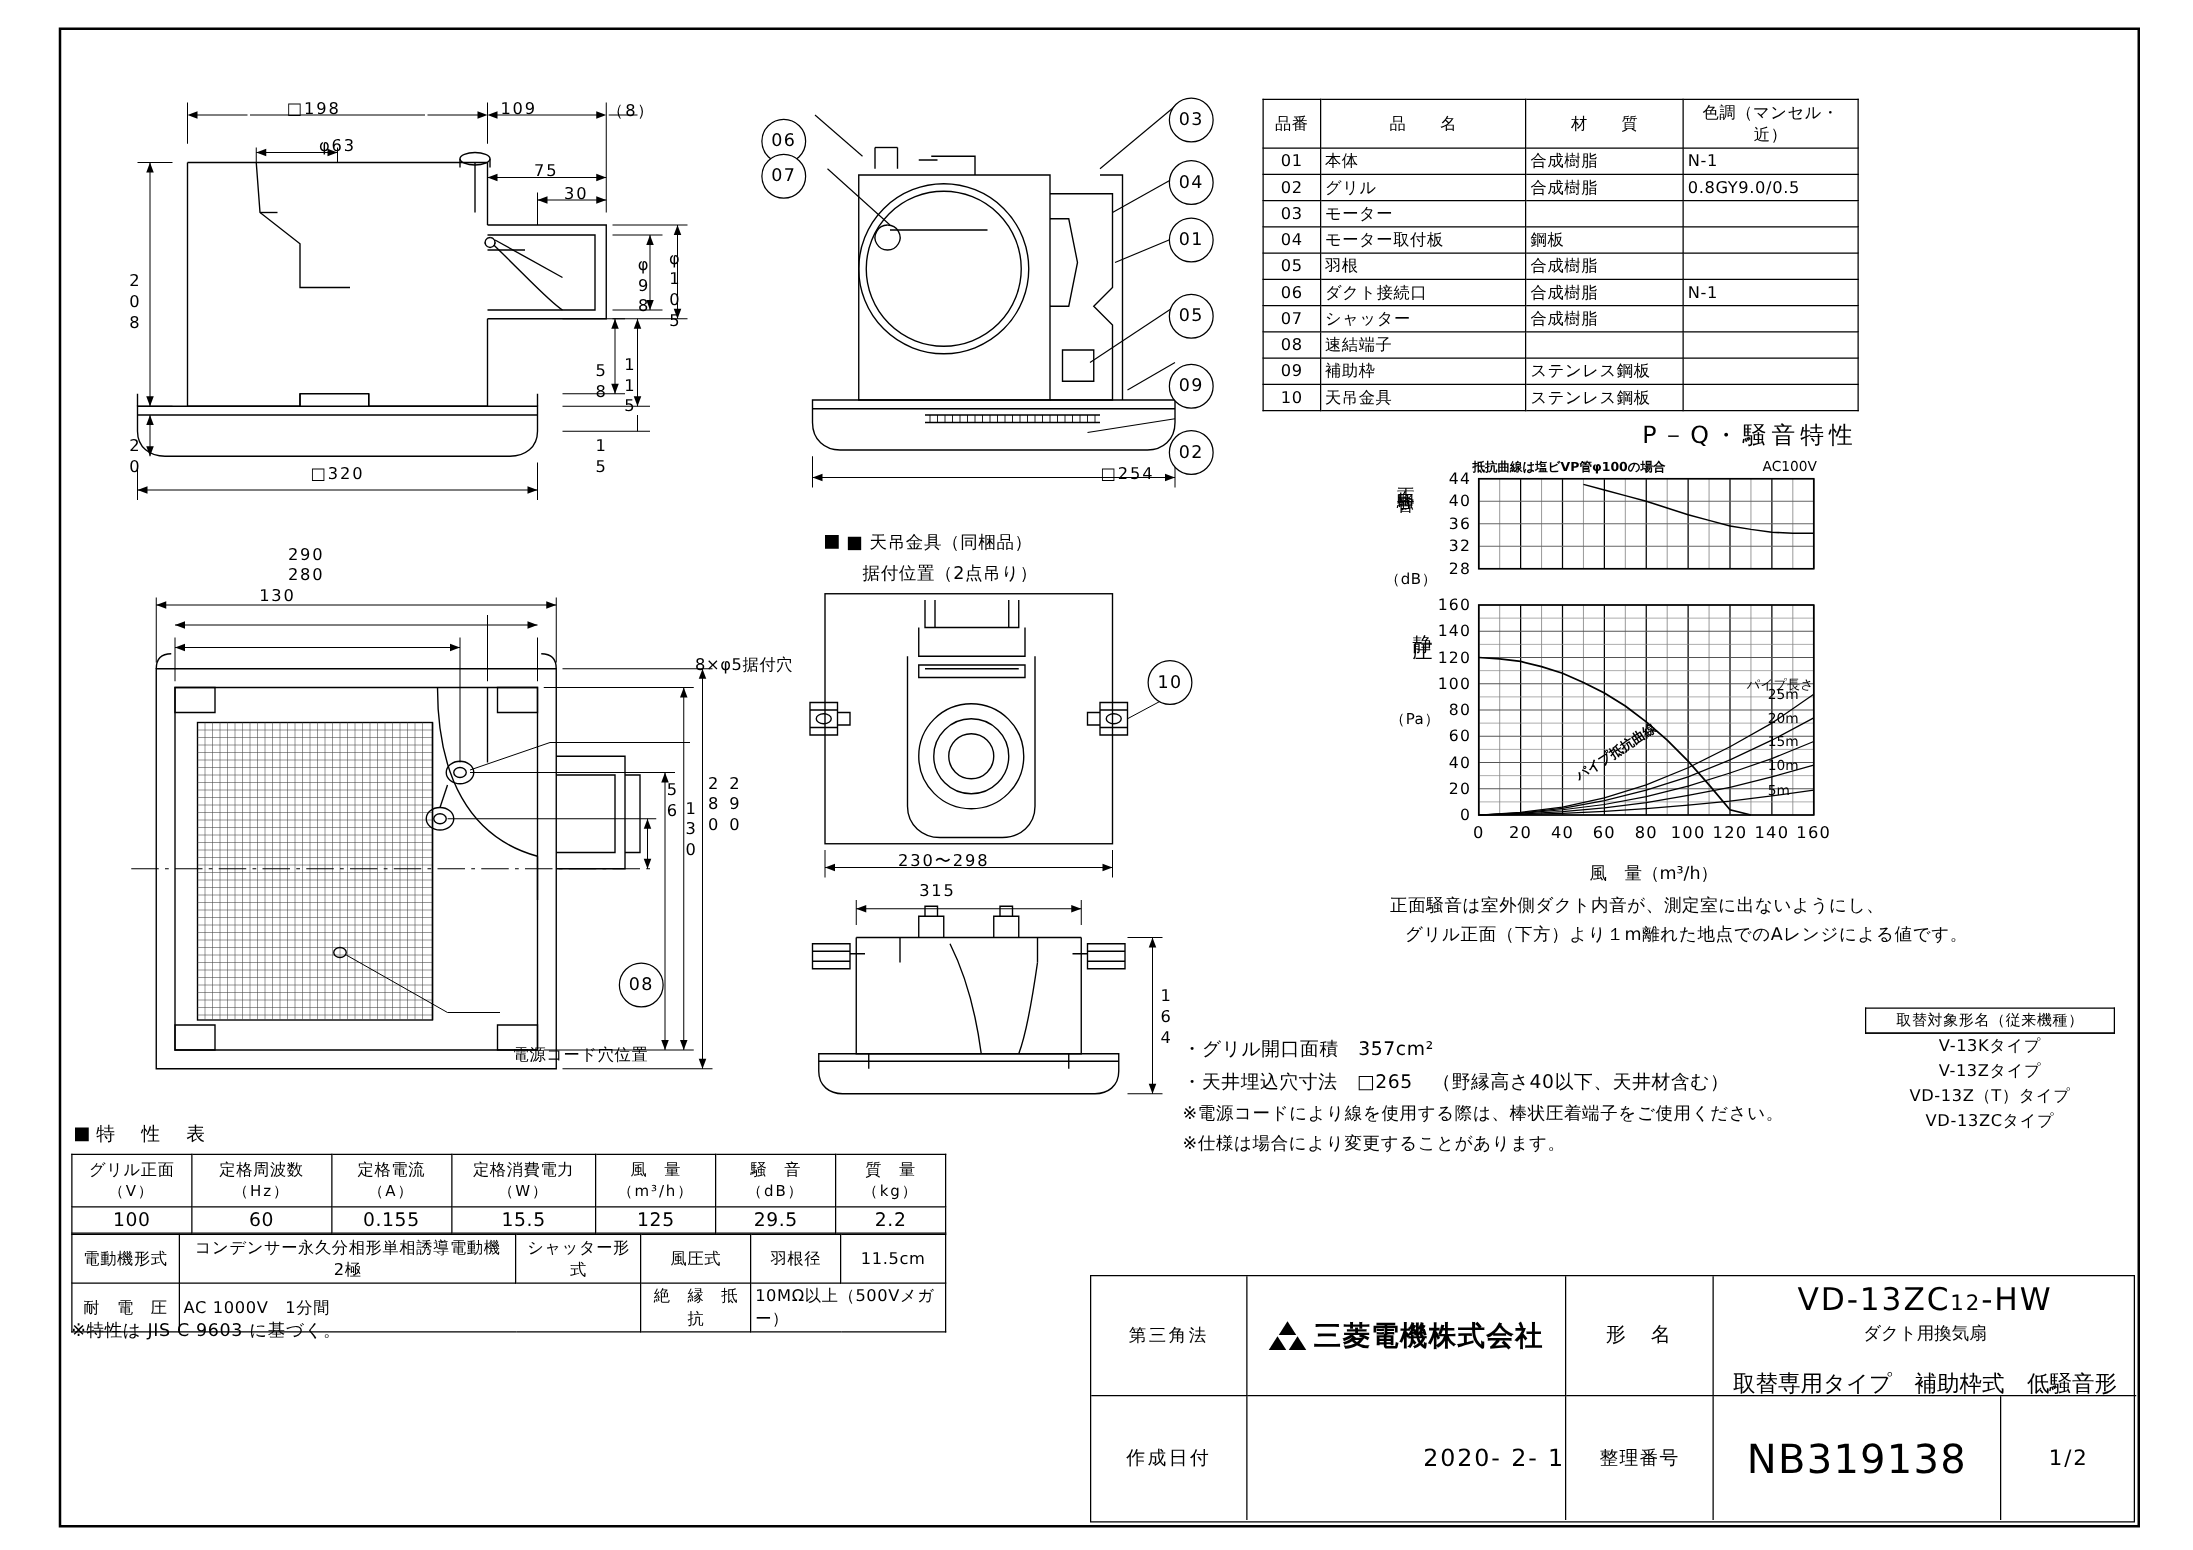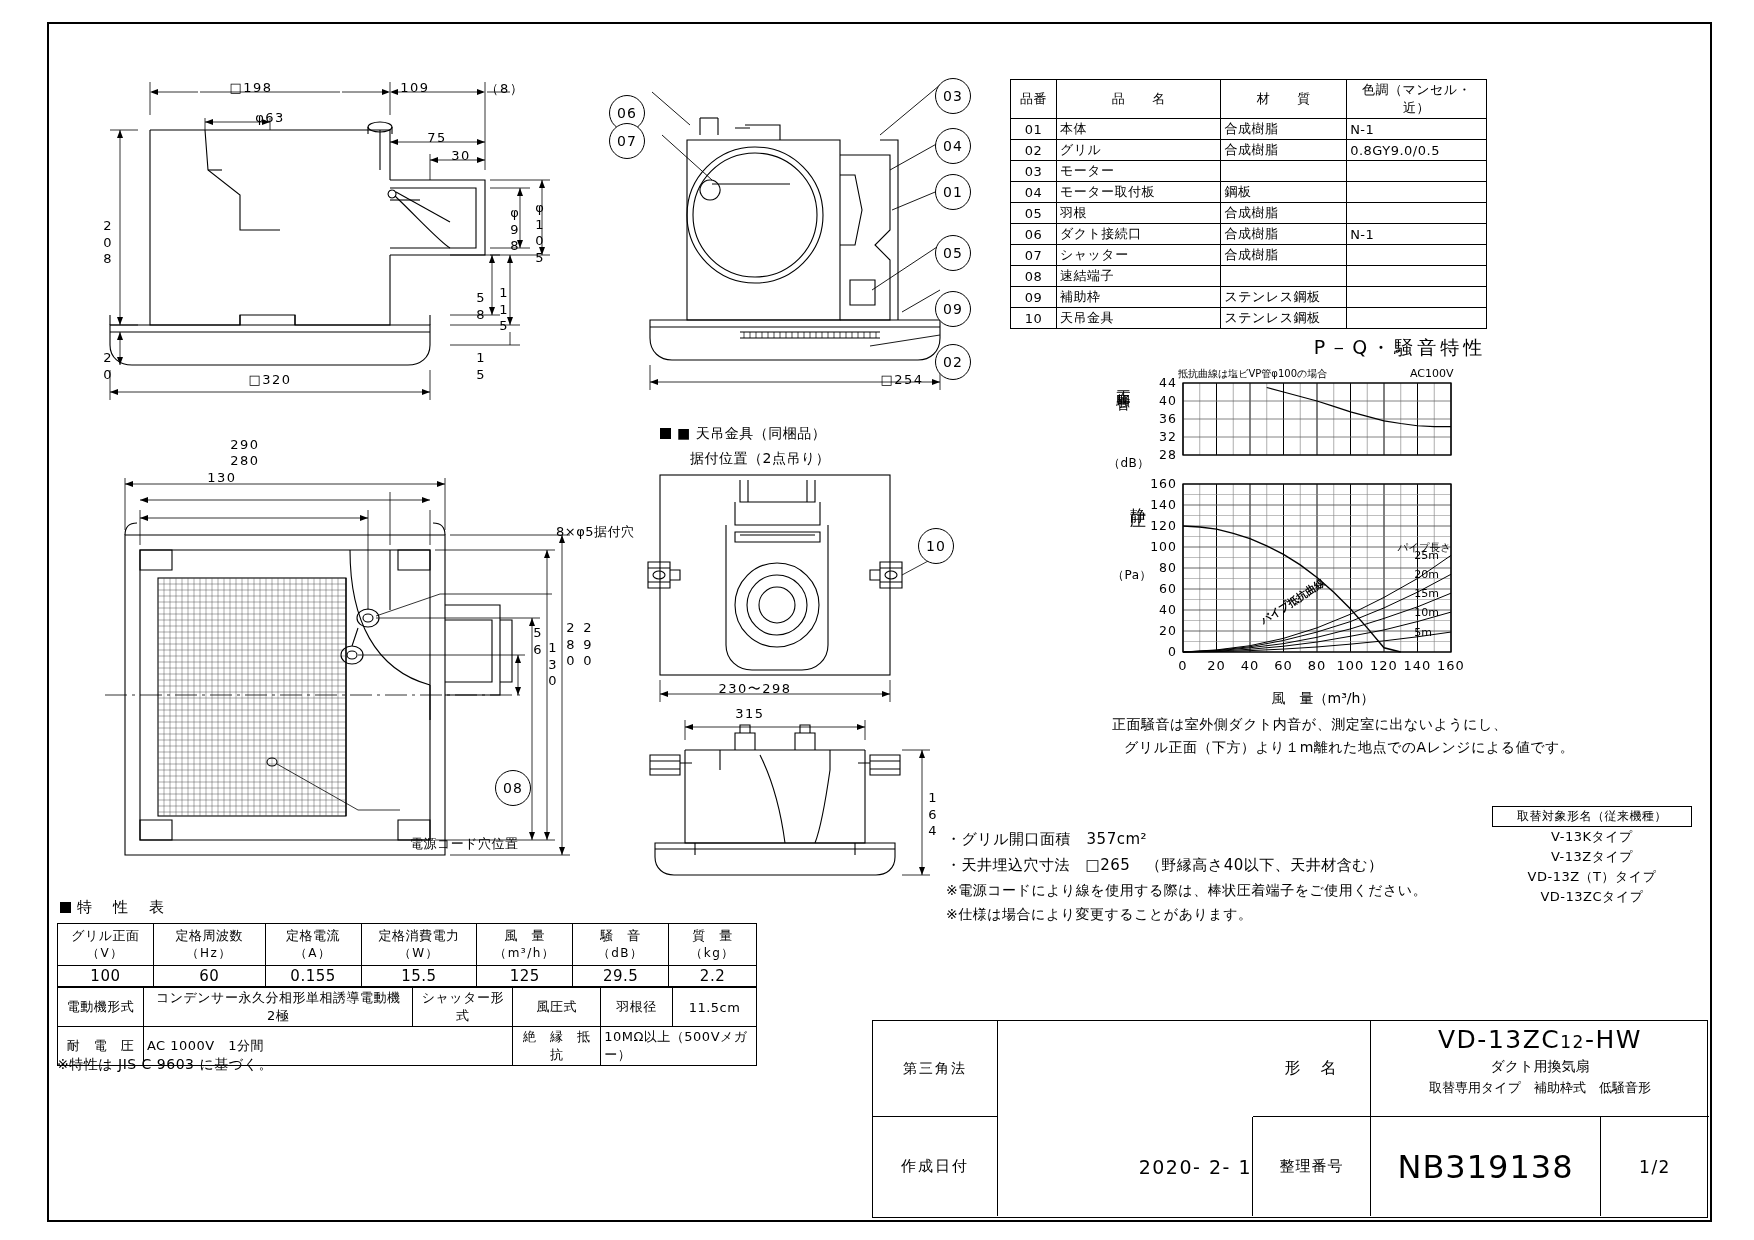--- a/index.html
+++ b/index.html
@@ -439,21 +439,21 @@
         <path d="M282 35 l-3 8 h6 z" fill="#000" stroke="none"></path>
         <path d="M282 160 l-3 -8 h6 z" fill="#000" stroke="none"></path>
       </g>
     </svg>
   </div>
   <div class="tc num" style="left:710px;top:706px;width:80px;">315</div>
   <div class="tc num vert" style="left:925px;top:790px;font-size:13px;">164</div>
 
   <div class="abs" style="left:1100px;top:335px;width:600px;">
     <div class="tc" style="left:150px;top:0px;width:300px;font-size:19px;letter-spacing:4px;">P－Q・騒音特性</div>
-    <div class="t" style="left:78px;top:32px;font-size:10px;font-weight:normal;letter-spacing:0;">抵抗曲線は塩ビVP管φ100の場合</div>
+    <div class="t" style="left:78px;top:32px;font-size:10px;font-weight:bold;letter-spacing:0;">抵抗曲線は塩ビVP管φ100の場合</div>
     <div class="t" style="left:310px;top:32px;font-size:11px;letter-spacing:0;">AC100V</div>
 
     <div class="t vert" style="left:15px;top:44px;font-size:14px;letter-spacing:2px;">正面騒音</div>
     <div class="t" style="left:8px;top:120px;font-size:12px;">（dB）</div>
     <svg id="noise-svg" width="290" height="90" style="position:absolute;left:75px;top:42px;">
         <line x1="8" y1="6" x2="8" y2="78" stroke="#000" stroke-width="1"></line>
         <line x1="24.75" y1="6" x2="24.75" y2="78" stroke="#777" stroke-width="0.6"></line>
         <line x1="41.5" y1="6" x2="41.5" y2="78" stroke="#000" stroke-width="1"></line>
         <line x1="58.25" y1="6" x2="58.25" y2="78" stroke="#777" stroke-width="0.6"></line>
         <line x1="75" y1="6" x2="75" y2="78" stroke="#000" stroke-width="1"></line>
@@ -654,29 +654,39 @@
       </tr>
     </tbody>
       </table>
   </div>
   <div class="t" style="left:57px;top:1056px;font-size:14px;">※特性は JIS C 9603 に基づく。</div>
 
   <div class="abs" style="left:872px;top:1020px;width:836px;height:198px;border:1.6px solid #000;box-sizing:border-box;">
     <div class="abs" style="left:0;top:0;width:125px;height:96px;border-right:1.6px solid #000;border-bottom:1.6px solid #000;box-sizing:border-box;display:flex;align-items:center;justify-content:center;">
       <span style="font-size:14px;letter-spacing:2px;">第三角法</span>
     </div>
+    <div class="abs" style="left:125px;top:0;width:255px;height:96px;border-right:1.6px solid #000;border-bottom:1.6px solid #000;box-sizing:border-box;display:flex;align-items:center;justify-content:center;">
+      <svg width="30" height="26" style="margin-right:6px;">
+        <g fill="#000">
+          <path d="M15 1 L22 12 L8 12 Z"></path>
+          <path d="M7 13 L14 24 L0 24 Z"></path>
+          <path d="M23 13 L30 24 L16 24 Z"></path>
+        </g>
+      </svg>
+      <span style="font-size:22px;font-weight:bold;letter-spacing:1px;">三菱電機株式会社</span>
+    </div>
     <div class="abs" style="left:380px;top:0;width:118px;height:96px;border-right:1.6px solid #000;border-bottom:1.6px solid #000;box-sizing:border-box;display:flex;align-items:center;justify-content:center;">
       <span style="font-size:16px;letter-spacing:2px;">形　名</span>
     </div>
     <div class="abs" style="left:498px;top:0;width:338px;height:96px;border-bottom:1.6px solid #000;box-sizing:border-box;text-align:center;padding-top:4px;">
       <div style="font-size:25px;letter-spacing:2px;">
         <span class="num">VD-13ZC</span><span class="num" style="font-size:17px;">12</span><span class="num">-HW</span>
       </div>
       <div style="font-size:14px;margin-top:4px;">ダクト用換気扇</div>
-      <div style="font-size:13px;margin-top:3px;font-family:Liberation Mono, monospace;">取替専用タイプ　補助枠式　低騒音形</div>
+      <div style="font-size:18px;margin-top:19px;font-family:Liberation Mono, monospace;">取替専用タイプ　補助枠式　低騒音形</div>
     </div>
 
     <div class="abs" style="left:0;top:96px;width:125px;height:99px;border-right:1.6px solid #000;box-sizing:border-box;display:flex;align-items:center;justify-content:center;">
       <span style="font-size:15px;letter-spacing:2px;">作成日付</span>
     </div>
     <div class="abs" style="left:125px;top:96px;width:255px;height:99px;border-right:1.6px solid #000;box-sizing:border-box;display:flex;align-items:center;justify-content:flex-end;">
       <span class="num" style="font-size:19px;">2020- 2- 1</span>
     </div>
     <div class="abs" style="left:380px;top:96px;width:118px;height:99px;border-right:1.6px solid #000;box-sizing:border-box;display:flex;align-items:center;justify-content:center;">
       <span style="font-size:15px;letter-spacing:1px;">整理番号</span>

